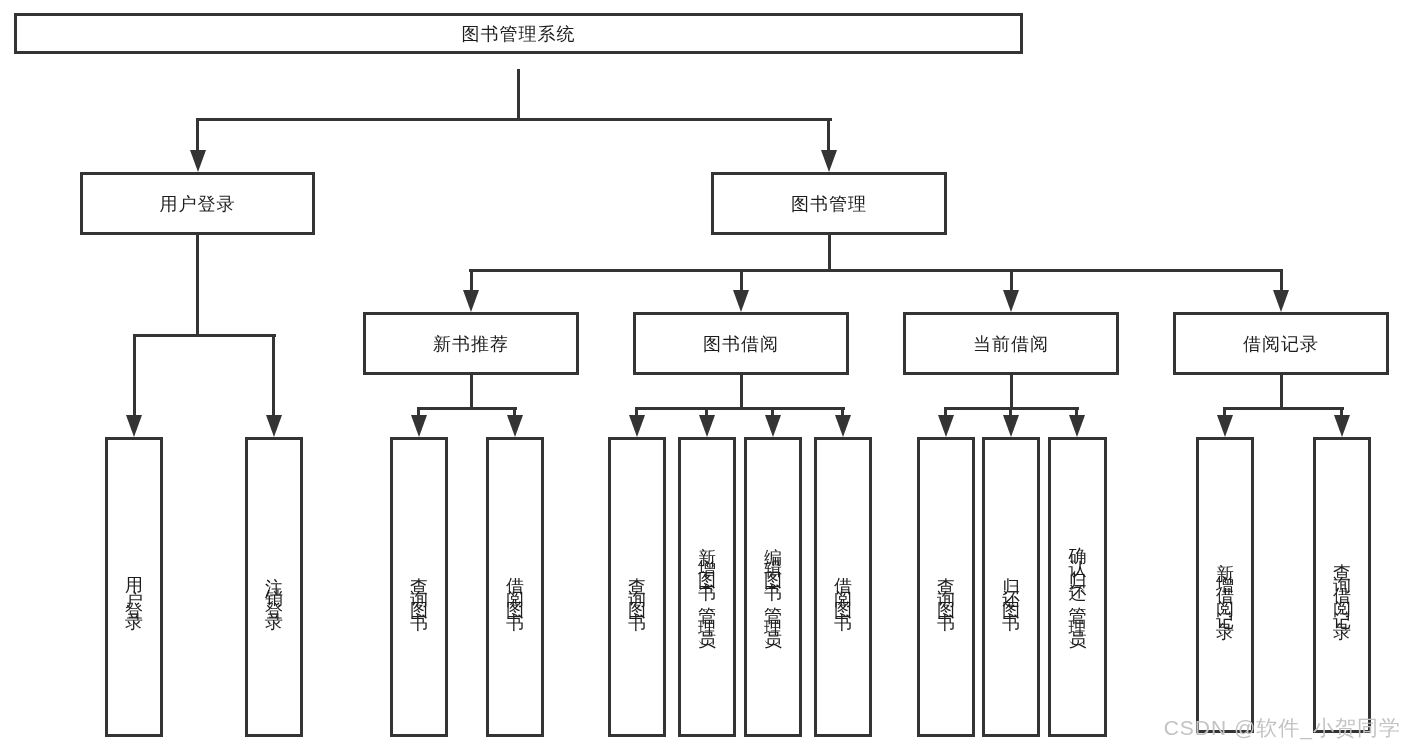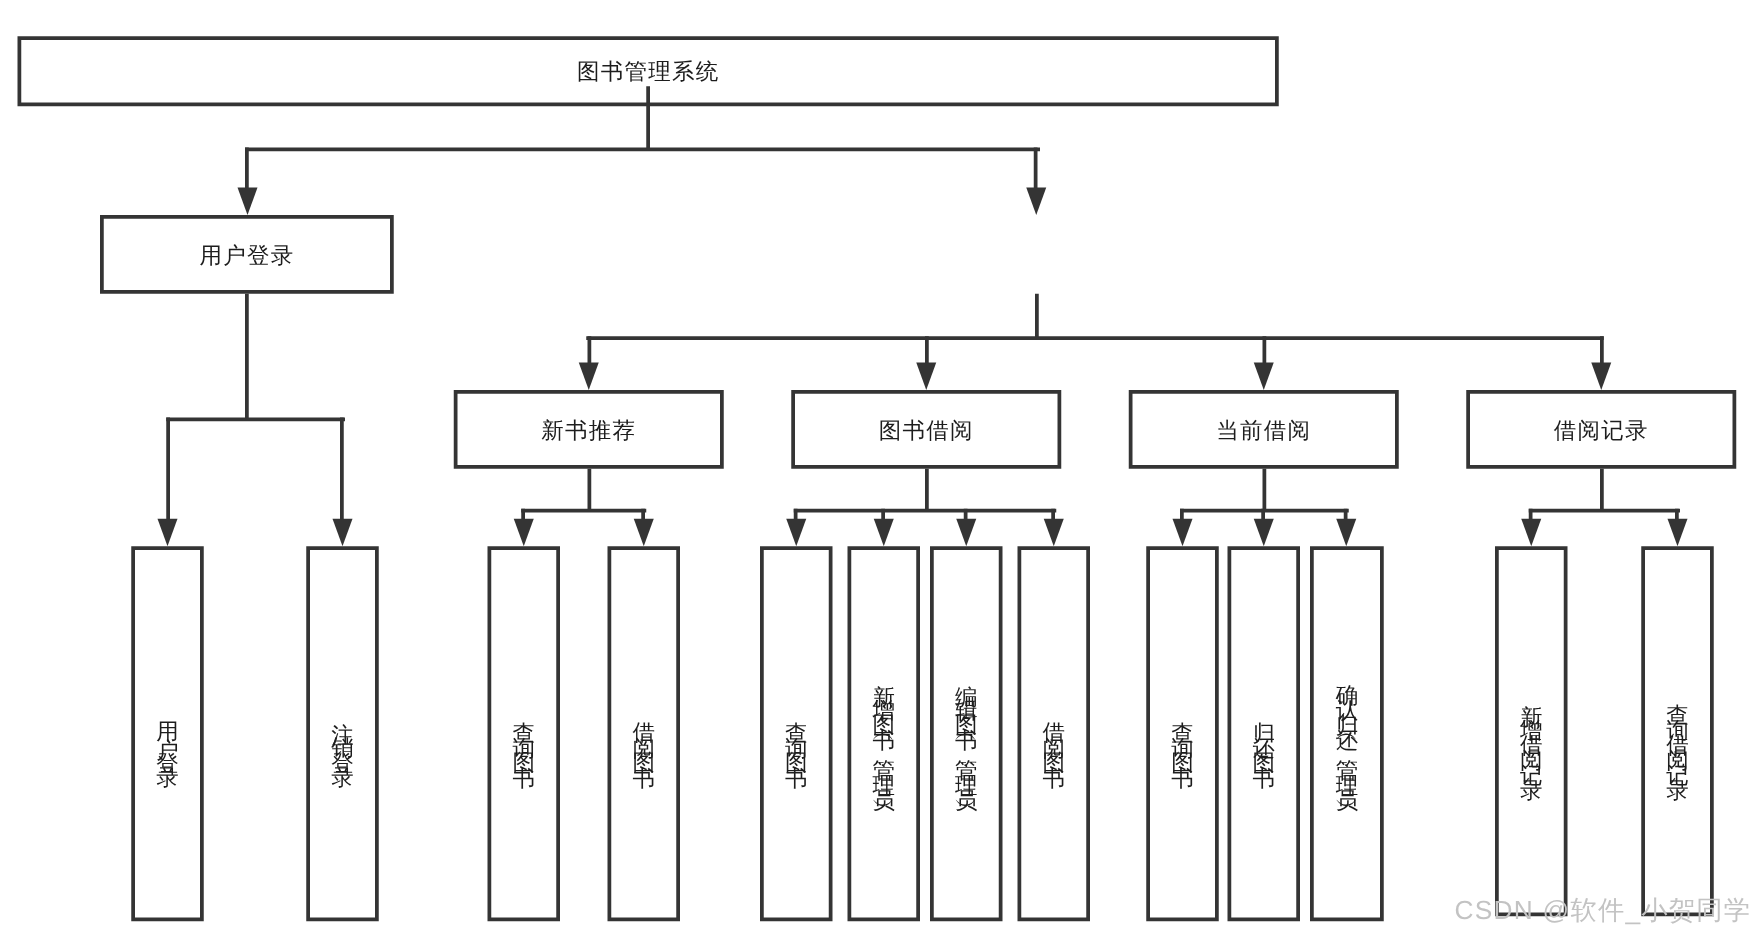--- a/index.html
+++ b/index.html
@@ -42,33 +42,36 @@
     position:absolute;right:4px;top:714px;
     font-size:21px;color:var(--watermark);
     letter-spacing:1px;z-index:5;white-space:nowrap;
   }
 </style>
 </head>
 <body>
 
 <div id="canvas">
 
-  <div class="box-h" style="left:14px;top:13px;width:1009px;height:56px;margin-top:16px;">
+  <div class="box-h" style="left:14px;top:13px;width:1009px;height:41px;">
     <span>图书管理系统</span>
   </div>
 
   <div class="vl" style="left:517px;top:69px;width:3px;height:50px;"></div>
   <div class="hl" style="left:196px;top:118px;width:636px;height:3px;"></div>
   <div class="vl" style="left:196px;top:118px;width:3px;height:34px;"></div>
   <div class="ar" style="left:190px;top:150px;"></div>
   <div class="vl" style="left:827px;top:118px;width:3px;height:34px;"></div>
   <div class="ar" style="left:821px;top:150px;"></div>
 
   <div class="box-h" style="left:80px;top:172px;width:235px;height:63px;">
     <span>用户登录</span>
+  </div>
+  <div class="box-h" style="left:711px;top:172px;width:236px;height:63px;">
+    <span>图书管理</span>
   </div>
 
   <div class="vl" style="left:196px;top:235px;width:3px;height:101px;"></div>
   <div class="hl" style="left:133px;top:334px;width:143px;height:3px;"></div>
   <div class="vl" style="left:133px;top:334px;width:3px;height:82px;"></div>
   <div class="ar" style="left:126px;top:415px;"></div>
   <div class="vl" style="left:272px;top:334px;width:3px;height:82px;"></div>
   <div class="ar" style="left:266px;top:415px;"></div>
 
   <div class="vl" style="left:828px;top:235px;width:3px;height:36px;"></div>

